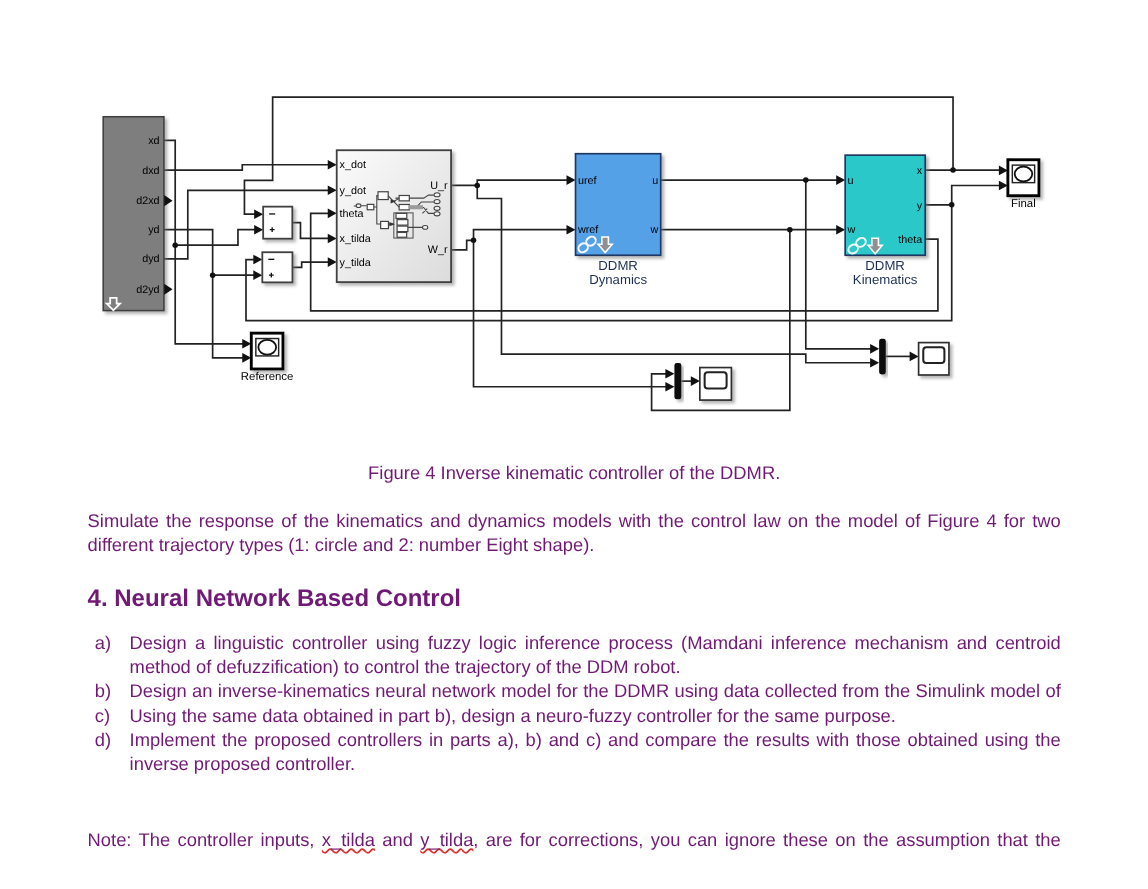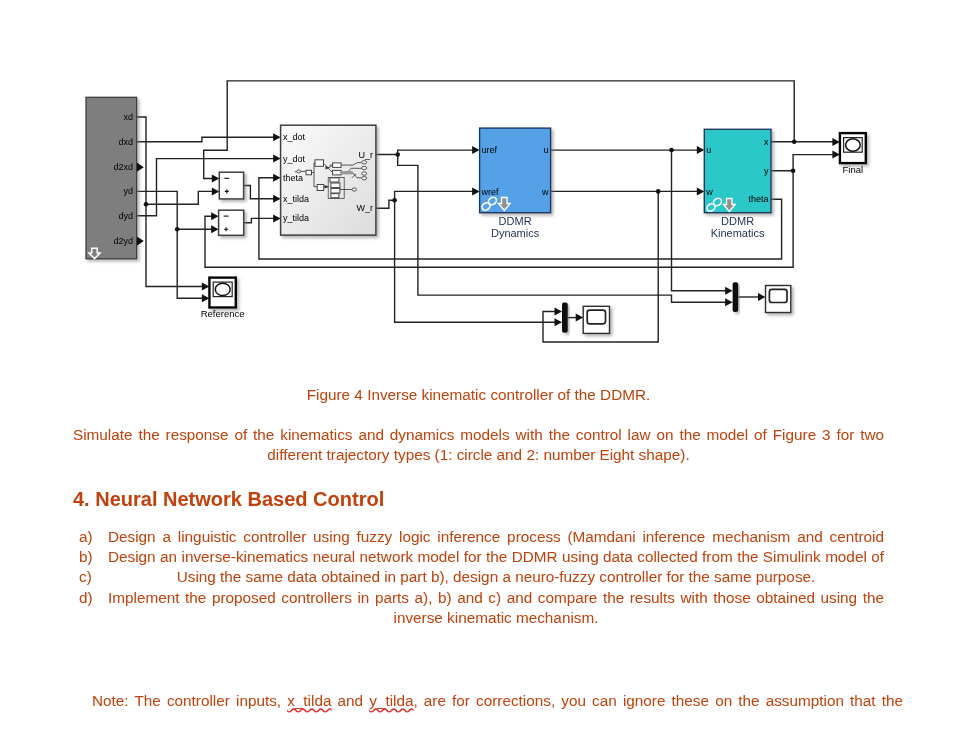--- a/index.html
+++ b/index.html
@@ -1,20 +1,20 @@
 <!DOCTYPE html>
 <html><head>
 <meta charset="utf-8">
 <style>
 html,body{margin:0;padding:0;background:#ffffff;}
 body{width:957px;height:741px;position:relative;font-family:"Liberation Sans",sans-serif;overflow:hidden;}
 #diag{position:absolute;left:0;top:0;}
-.txt{position:absolute;color:#c2410c;}
+.txt{position:absolute;color:#701a75;}
 .jline{position:relative;text-align:justify;text-align-last:justify;white-space:normal;}
-.nline{position:relative;text-align:center;}
+.nline{position:relative;}
 .marker{position:absolute;left:-29px;top:0;}
 </style>
 </head>
 <body>
 <svg id="diag" width="957" height="380" viewBox="0 0 957 380">
 <defs>
 <filter id="sh" x="-20%" y="-20%" width="150%" height="150%">
 <feDropShadow dx="2.2" dy="2.2" stdDeviation="1.4" flood-color="#777777" flood-opacity="0.55"></feDropShadow>
 </filter>
 <linearGradient id="ctrlg" x1="0" y1="0" x2="1" y2="1">
@@ -241,29 +241,30 @@
 <rect x="587.2" y="310.2" width="18.3" height="13.6" rx="2.5" fill="#ffffff" stroke="#222" stroke-width="1.7"></rect>
 <g filter="url(#sh)">
 <rect x="765.5" y="285.5" width="25.3" height="27" fill="#ffffff" stroke="#2e2e2e" stroke-width="1.4"></rect>
 </g>
 <rect x="769.4" y="289.3" width="17.6" height="13.2" rx="2.5" fill="#ffffff" stroke="#222" stroke-width="1.7"></rect>
 </svg>
 
 <div class="txt" style="left:73px;top:386px;width:811px;font-size:15.3px;text-align:center;">Figure 4 Inverse kinematic controller of the DDMR.</div>
 
 <div class="txt" style="left:73px;top:424.5px;width:811px;font-size:15.3px;line-height:20.7px;">
-<div class="jline">Simulate the response of the kinematics and dynamics models with the control law on the model of Figure 3 for two</div>
+<div class="jline">Simulate the response of the kinematics and dynamics models with the control law on the model of Figure 4 for two</div>
 <div class="nline">different trajectory types (1: circle and 2: number Eight shape).</div>
 </div>
 
 <div class="txt" style="left:73px;top:488px;width:811px;font-size:20px;font-weight:bold;">4. Neural Network Based Control</div>
 
 <div class="txt" style="left:108px;top:527px;width:776px;font-size:15.3px;line-height:20.2px;">
 <div class="jline"><span class="marker">a)</span>Design a linguistic controller using fuzzy logic inference process (Mamdani inference mechanism and centroid</div>
+<div class="nline">method of defuzzification) to control the trajectory of the DDM robot.</div>
 <div class="jline"><span class="marker">b)</span>Design an inverse-kinematics neural network model for the DDMR using data collected from the Simulink model of</div>
 <div class="nline"><span class="marker">c)</span>Using the same data obtained in part b), design a neuro-fuzzy controller for the same purpose.</div>
 <div class="jline"><span class="marker">d)</span>Implement the proposed controllers in parts a), b) and c) and compare the results with those obtained using the</div>
-<div class="nline">inverse kinematic mechanism.</div>
+<div class="nline">inverse proposed controller.</div>
 </div>
 
-<div class="txt" style="left:73px;top:691px;width:811px;font-size:15.3px;line-height:20.6px;margin-left:19px;">
+<div class="txt" style="left:73px;top:691px;width:811px;font-size:15.3px;line-height:20.6px;">
 <div class="jline">Note: The controller inputs, <span style="text-decoration:underline wavy #e03030;text-decoration-skip-ink:none;">x_tilda</span> and <span style="text-decoration:underline wavy #e03030;text-decoration-skip-ink:none;">y_tilda</span>, are for corrections, you can ignore these on the assumption that the</div>
 </div>
 
 </body></html>

